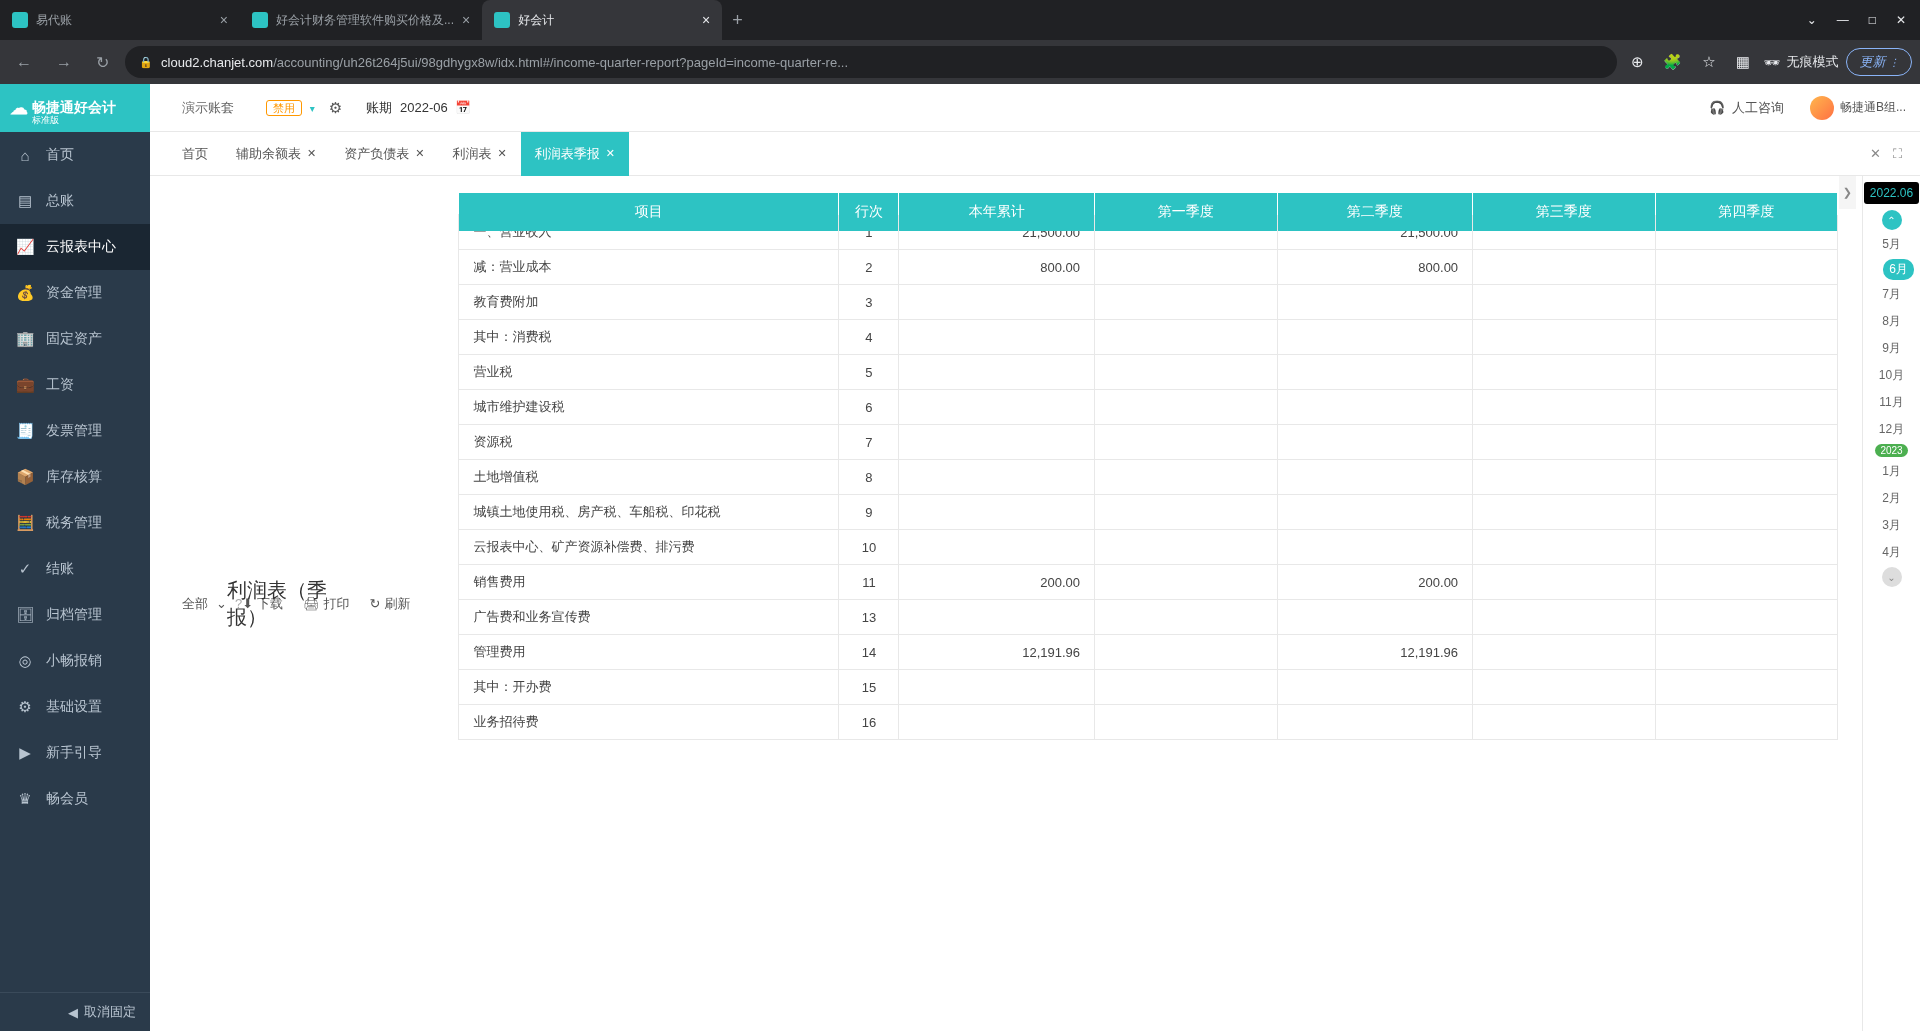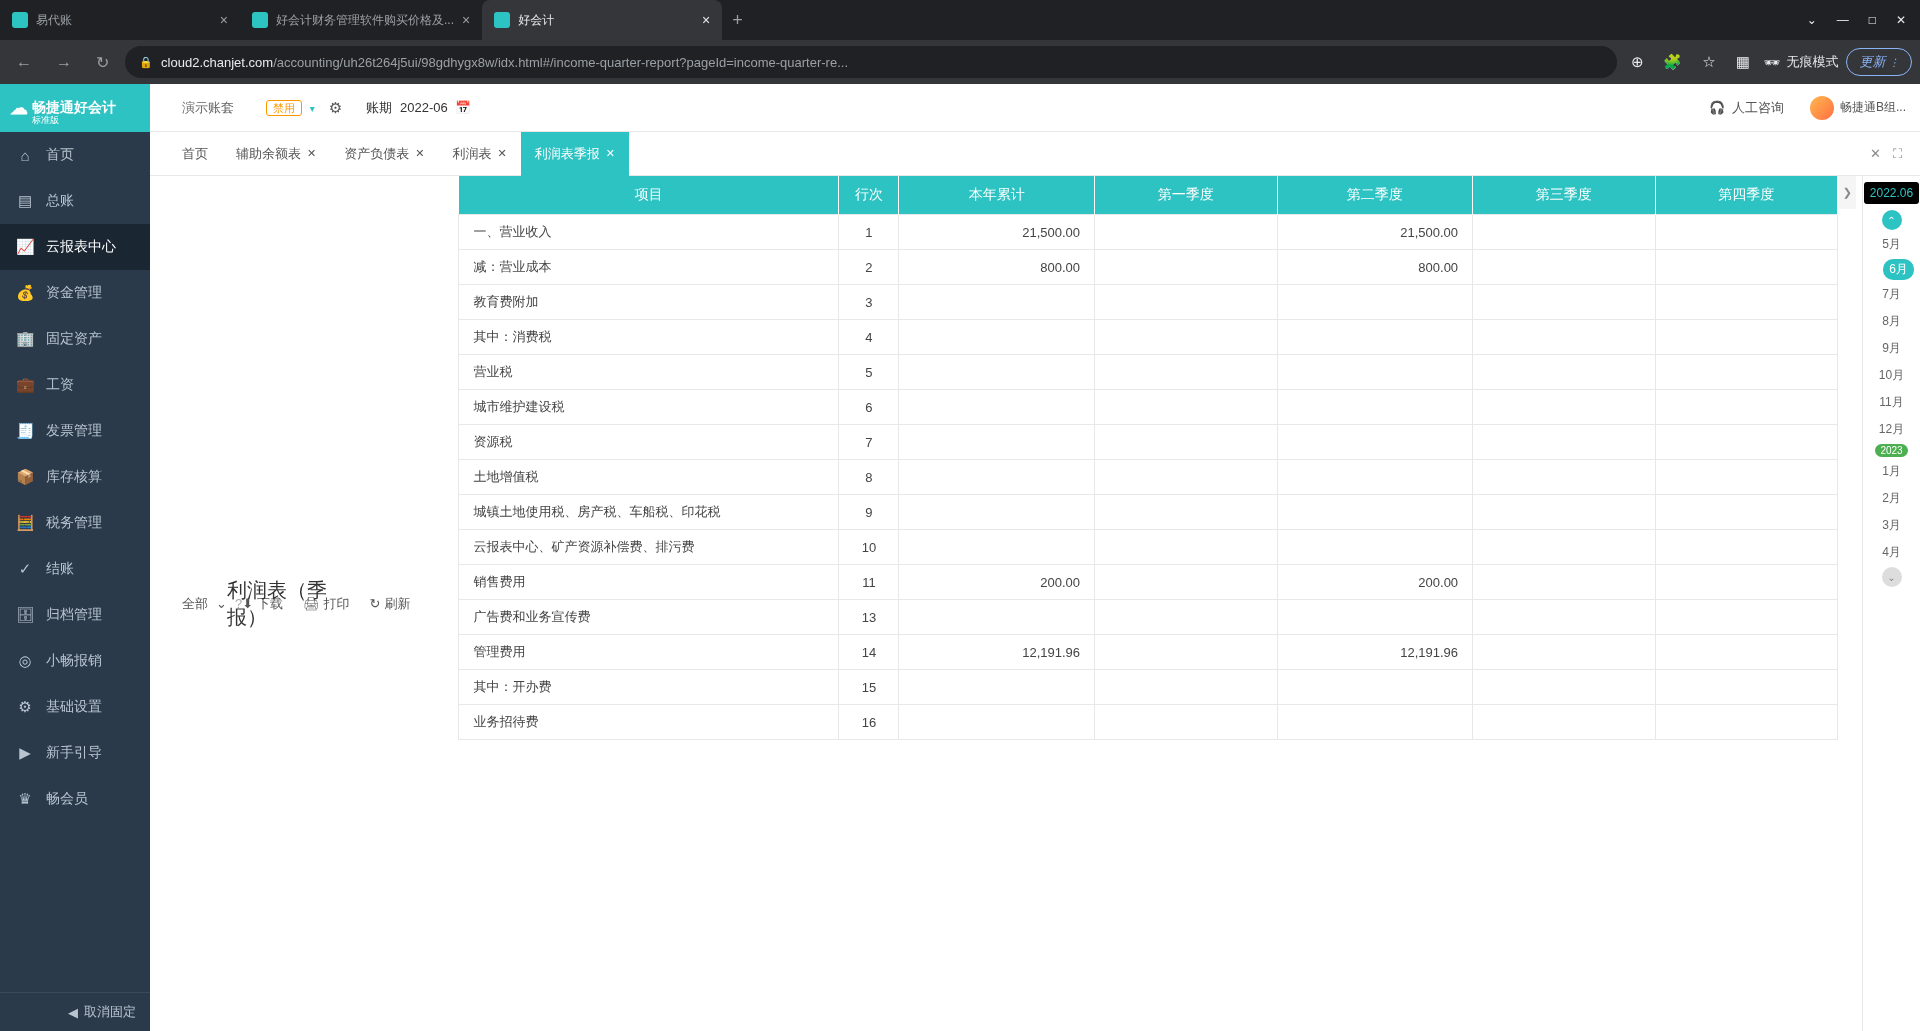--- a/index.html
+++ b/index.html
@@ -63,21 +63,21 @@
 .content-main { flex: 1; display: flex; overflow: hidden; padding-left: 8px; }
 
 .report-toolbar { display: flex; align-items: center; padding: 12px 24px; position: relative; }
 .filter-dd { display: flex; align-items: center; gap: 8px; color: #555; font-size: 13px; }
 .report-title { position: absolute; left: 50%; transform: translateX(-50%); font-size: 20px; font-weight: normal; color: #333; }
 .report-actions { margin-left: auto; display: flex; gap: 20px; color: #555; font-size: 13px; }
 .report-actions .ra { display: flex; align-items: center; gap: 4px; }
 
 .table-wrap { flex: 1; overflow: auto; padding: 0 24px 12px; position: relative; }
 table { width: 100%; border-collapse: collapse; }
-thead th { background: #2dc3c3; color: #fff; font-weight: normal; font-size: 14px; padding: 10px 12px; border-right: 1px solid rgba(255,255,255,0.3); text-align: center; position: sticky; top: 0; }
+thead th { background: #2dc3c3; color: #fff; font-weight: normal; font-size: 14px; padding: 10px 12px; border-right: 1px solid rgba(255,255,255,0.3); text-align: center; position: sticky; top: 17px; }
 thead th:first-child { width: 380px; }
 thead th:nth-child(2) { width: 60px; }
 tbody td { border: 1px solid #e8e8e8; padding: 8px 14px; font-size: 13px; color: #444; height: 34px; }
 tbody td:first-child { text-align: left; }
 tbody td:nth-child(2) { text-align: center; }
 tbody td:nth-child(n+3) { text-align: right; }
 
 
 .month-sidebar { width: 58px; background: #fff; border-left: 1px solid #e8e8e8; display: flex; flex-direction: column; align-items: center; padding: 6px 0; gap: 2px; font-size: 12px; color: #666; }
 .month-sidebar .ms-header { background: #000000; color: #2dc3c3; padding: 4px 6px; border-radius: 3px; font-size: 12px; margin-bottom: 4px; }

